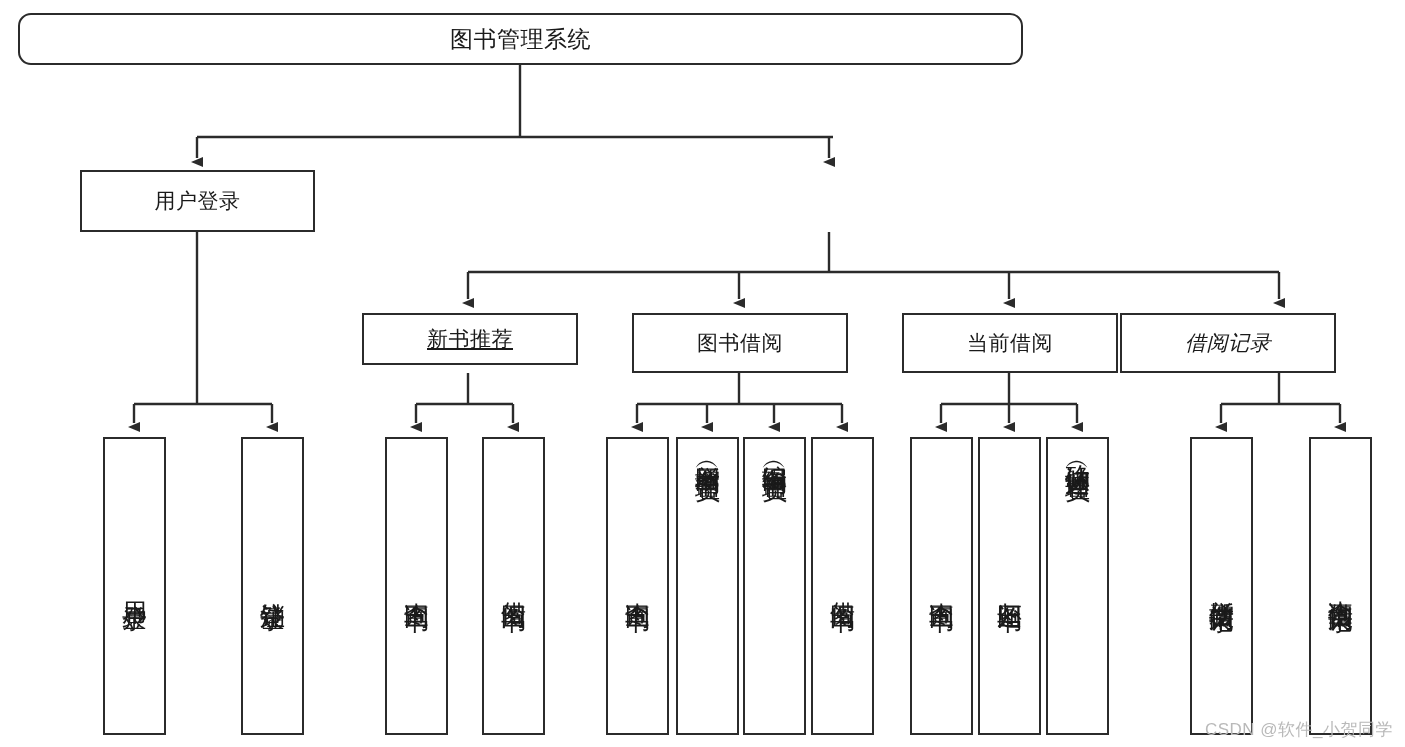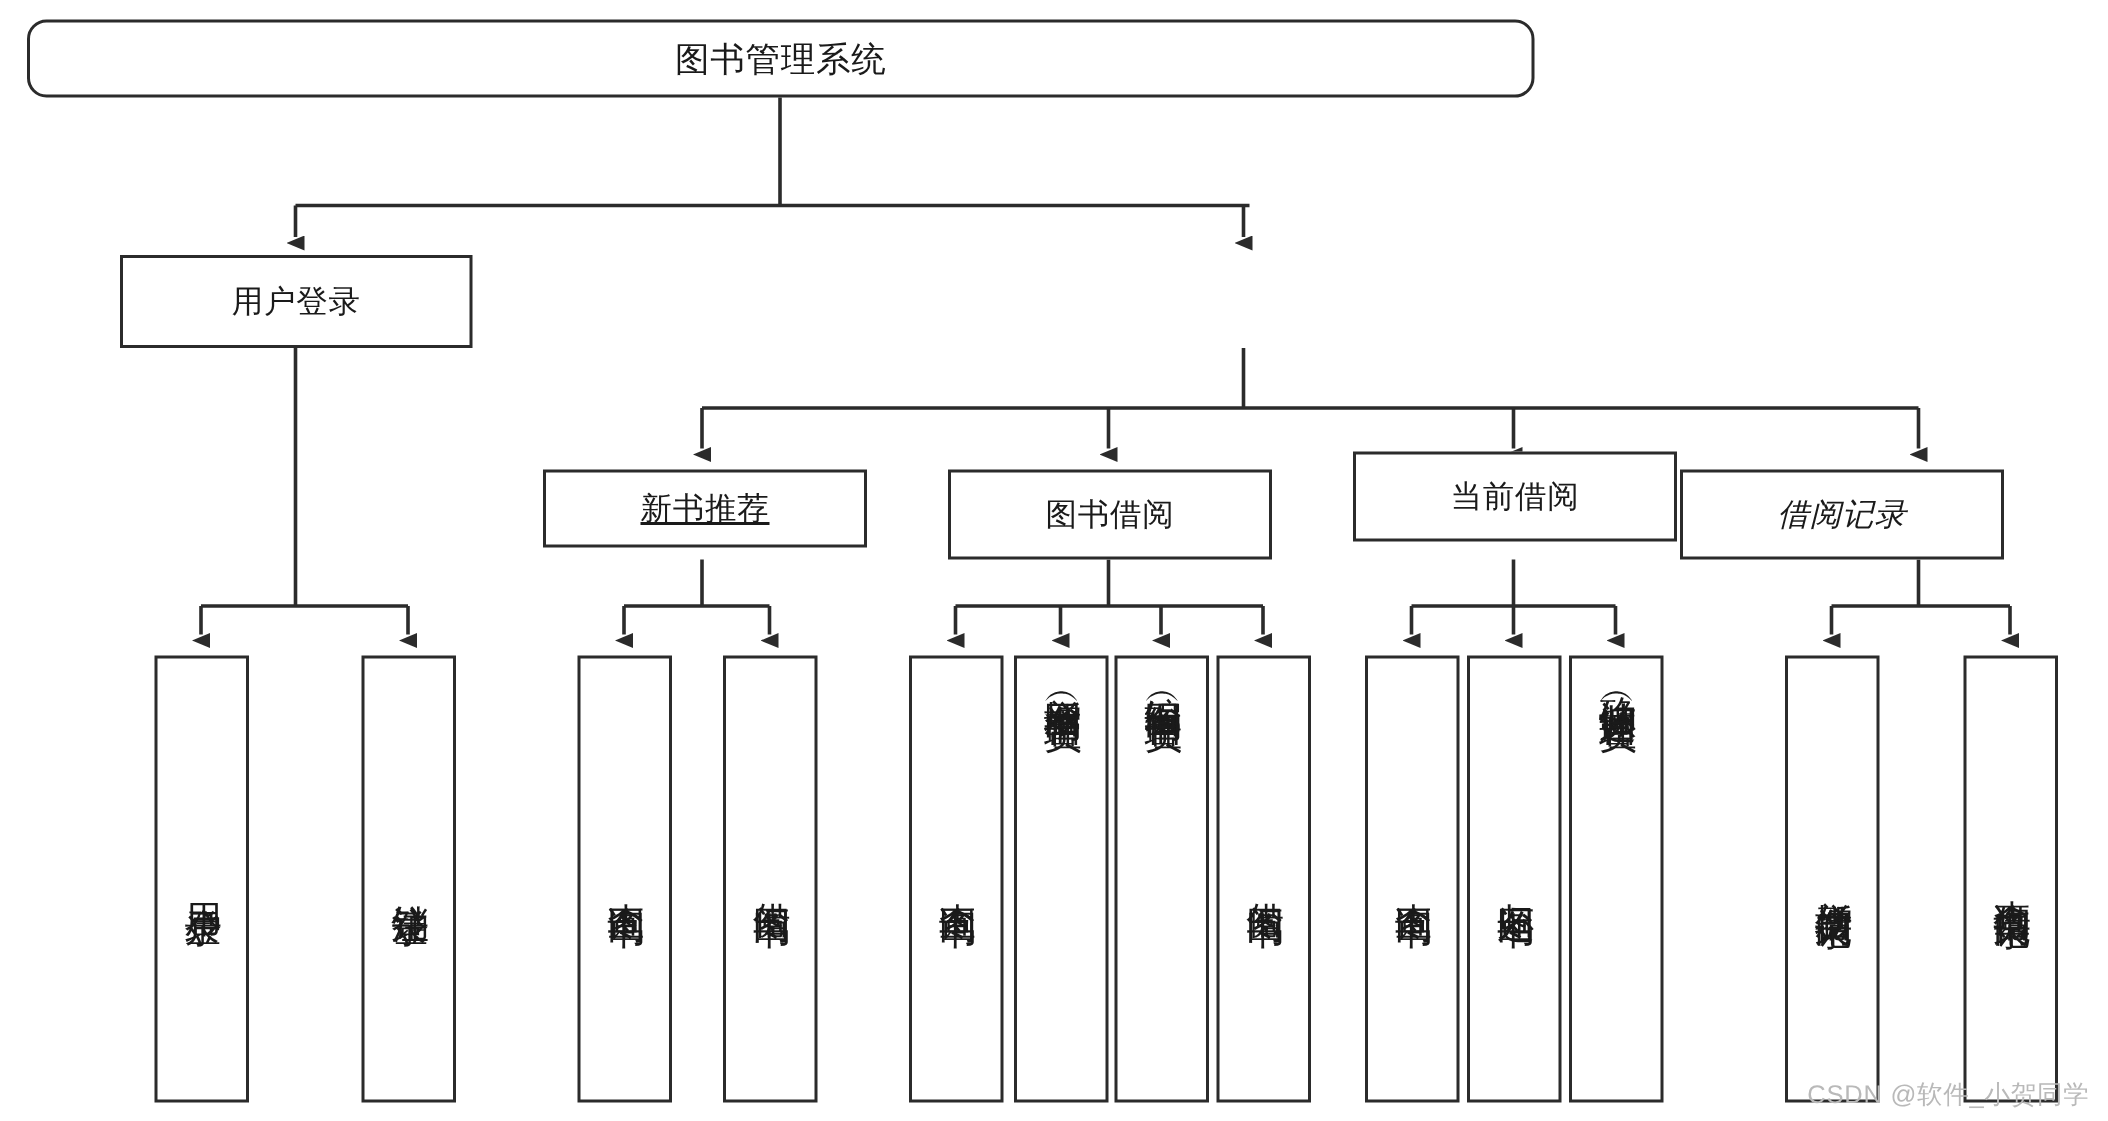--- a/index.html
+++ b/index.html
@@ -129,21 +129,21 @@
   <div class="node lvl2" style="left:80px; top:170px; width:235px; height:62px;">
     <span>用户登录</span>
   </div>
 
   <div class="node lvl3" style="left:362px; top:313px; width:216px; height:52px;text-decoration:underline;">
     <span>新书推荐</span>
   </div>
   <div class="node lvl3" style="left:632px; top:313px; width:216px; height:60px;">
     <span>图书借阅</span>
   </div>
-  <div class="node lvl3" style="left:902px; top:301px; width:216px; height:60px;">
+  <div class="node lvl3" style="left:902px; top:313px; width:216px; height:60px;">
     <span>当前借阅</span>
   </div>
   <div class="node lvl3" style="left:1120px; top:313px; width:216px; height:60px;font-style:italic;">
     <span>借阅记录</span>
   </div>
 
   <div class="leaf align-center" style="left:103px; top:437px; width:63px; height:298px;">
     <span class="vtext">用户登录</span>
   </div>
   <div class="leaf align-center" style="left:241px; top:437px; width:63px; height:298px;">

